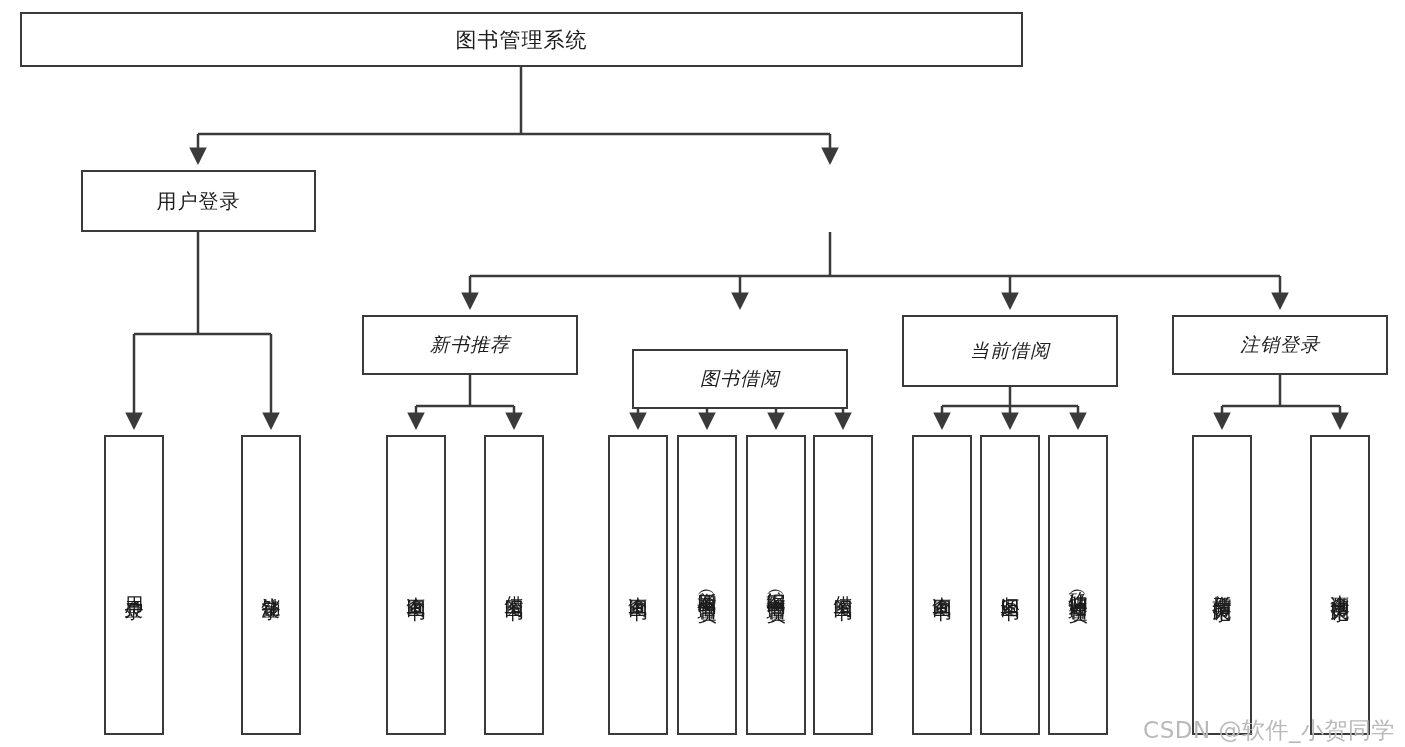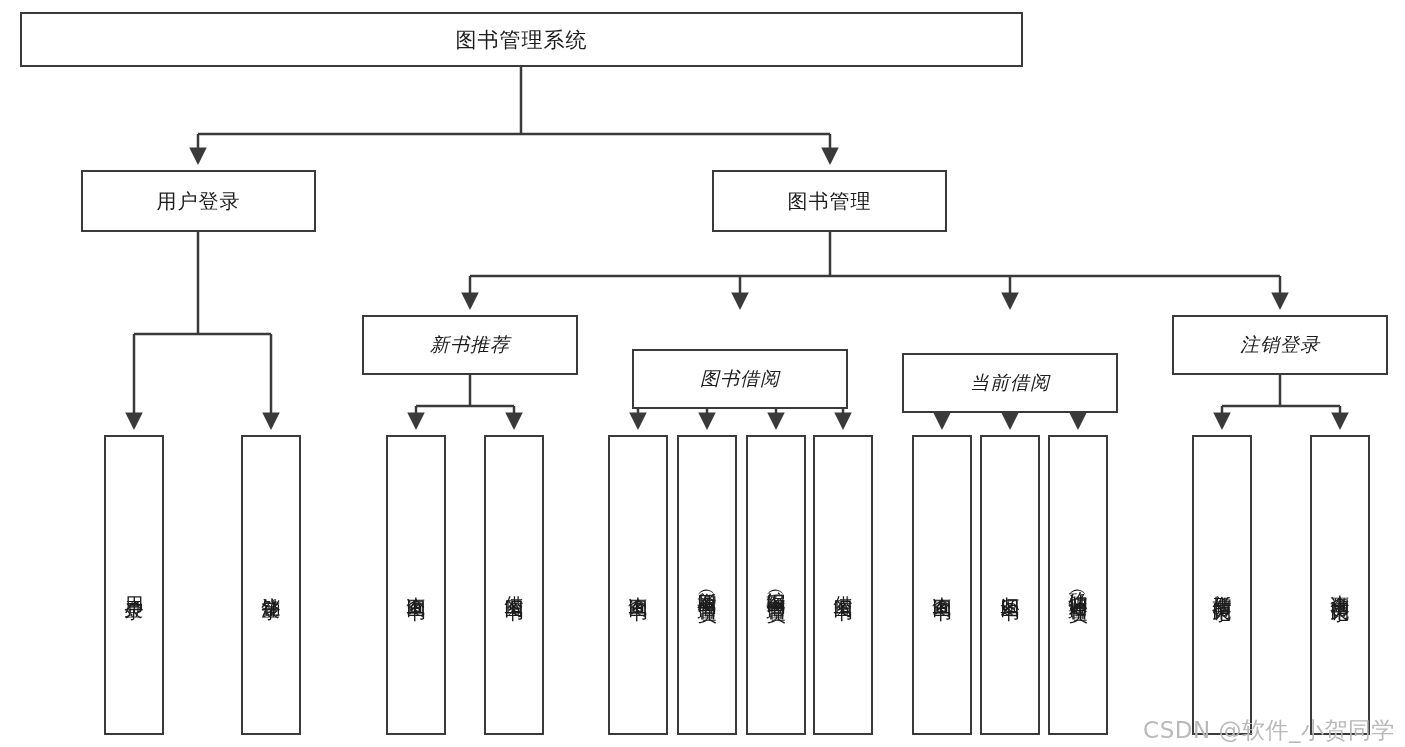--- a/index.html
+++ b/index.html
@@ -131,31 +131,28 @@
     </g>
   </svg>
 
   <div class="node root" style="left:20px; top:12px; width:1003px; height:55px;">
     <span class="htext">图书管理系统</span>
   </div>
 
   <div class="node level2" style="left:81px; top:170px; width:235px; height:62px;">
     <span class="htext">用户登录</span>
   </div>
-  <div class="node level2" style="left:712px; top:170px; width:235px; height:62px;">
-    <span class="htext">图书管理</span>
-  </div>
 
   <div class="node level3" style="left:362px; top:315px; width:216px; height:60px;">
     <span class="htext">新书推荐</span>
   </div>
   <div class="node level3" style="left:632px; top:315px; width:216px; height:60px;margin-top:34px;">
     <span class="htext">图书借阅</span>
   </div>
-  <div class="node level3" style="left:902px; top:315px; width:216px; height:60px;margin-top:38px;">
+  <div class="node level3" style="left:902px; top:315px; width:216px; height:72px;">
     <span class="htext">当前借阅</span>
   </div>
   <div class="node level3" style="left:1172px; top:315px; width:216px; height:60px;">
     <span class="htext">注销登录</span>
   </div>
 
   <div class="node leaf" style="left:104px; top:435px; width:60px; height:300px;">
     <span class="vtext">用户登录</span>
   </div>
   <div class="node leaf" style="left:241px; top:435px; width:60px; height:300px;">

